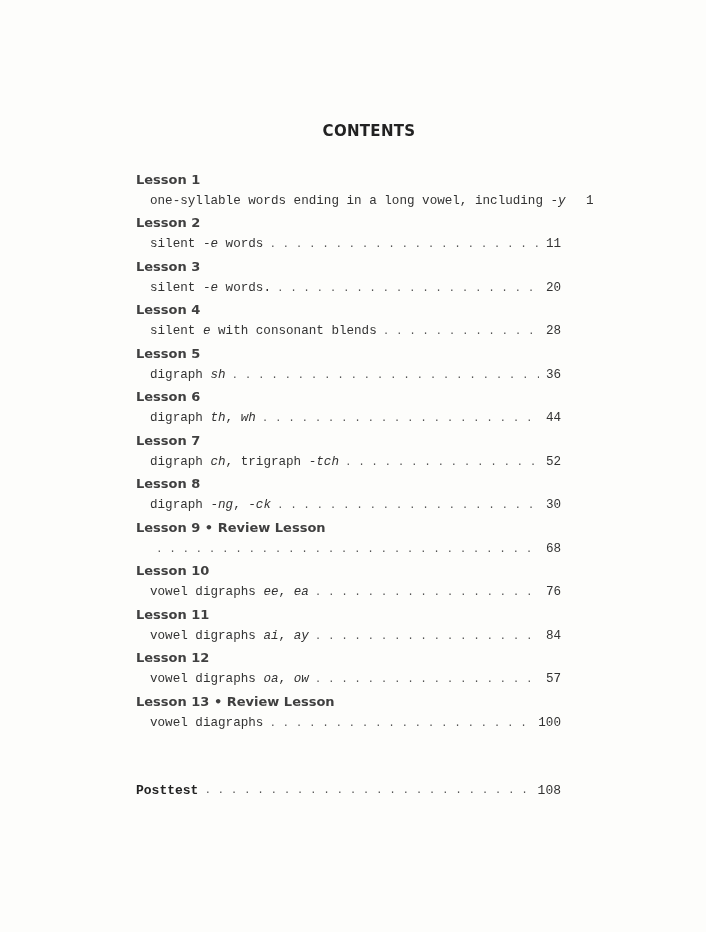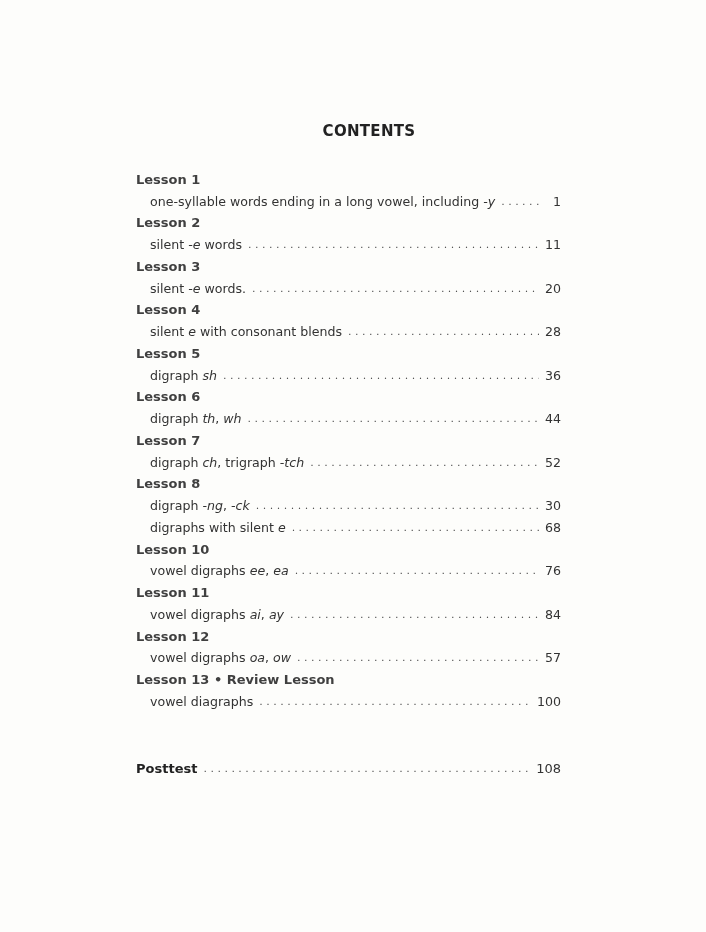--- a/index.html
+++ b/index.html
@@ -42,20 +42,21 @@
     }
     .entry {
       display: flex;
       align-items: flex-start;
       height: 21.8px;
       line-height: 21.8px;
       font-size: 12.6px;
       padding-left: 14px;
       color: #333;
       white-space: nowrap;
+      font-family: Liberation Mono, monospace;
     }
     .entry .text {
       flex: 0 0 auto;
     }
     .entry .text i {
       font-style: italic;
     }
     .leader {
       flex: 1 1 auto;
       overflow: hidden;
@@ -134,22 +135,22 @@
       <span class="text"><span>digraph </span><i>ch</i><span>, trigraph </span><i>-tch</i></span>
       <span class="leader"></span>
       <span class="page">52</span>
     </div>
     <div class="lesson-heading">Lesson 8</div>
     <div class="entry">
       <span class="text"><span>digraph </span><i>-ng</i><span>, </span><i>-ck</i></span>
       <span class="leader"></span>
       <span class="page">30</span>
     </div>
+    <div class="lesson-heading">Lesson 9 • Review Lesson</div>
     <div class="entry">
-      <span class="text"><span>digraphs with silent </span><i>e</i></span>
       <span class="leader"></span>
       <span class="page">68</span>
     </div>
     <div class="lesson-heading">Lesson 10</div>
     <div class="entry">
       <span class="text"><span>vowel digraphs </span><i>ee</i><span>, </span><i>ea</i></span>
       <span class="leader"></span>
       <span class="page">76</span>
     </div>
     <div class="lesson-heading">Lesson 11</div>

